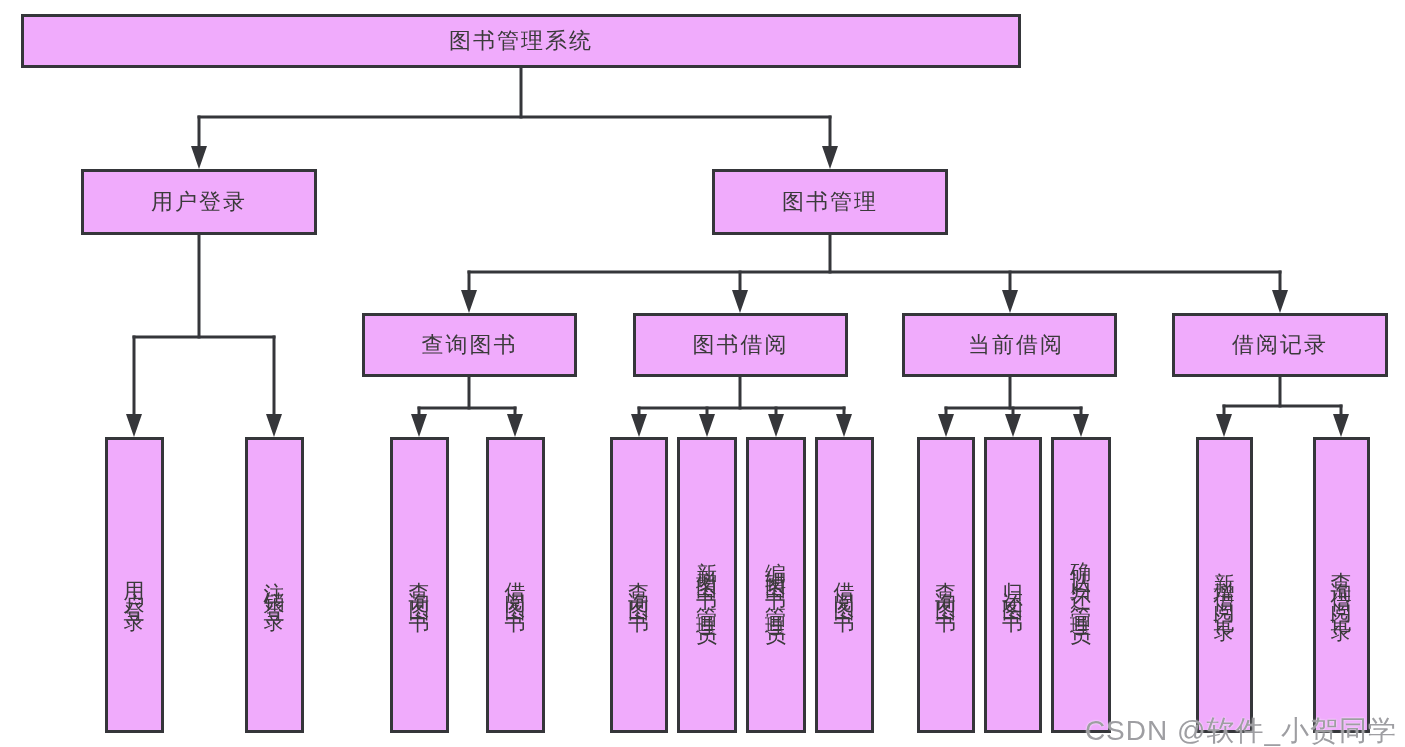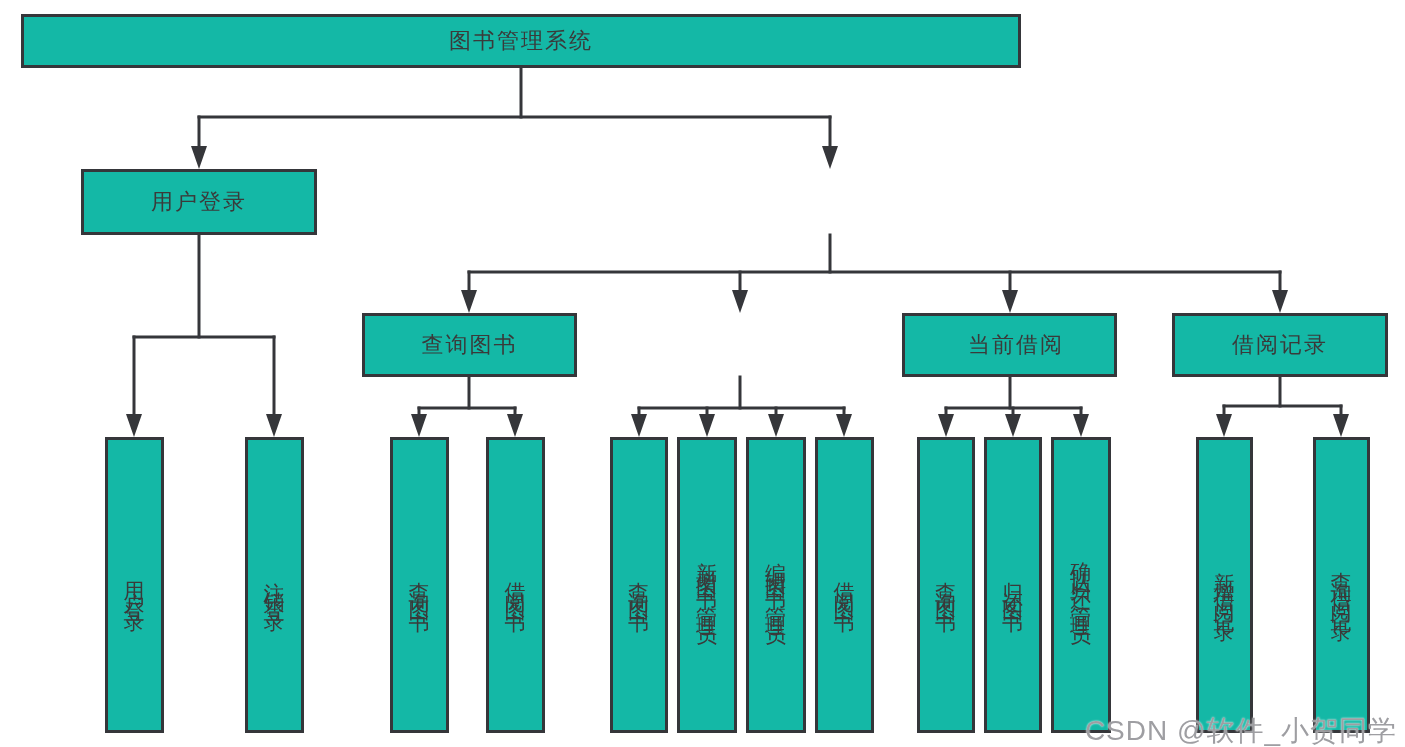--- a/index.html
+++ b/index.html
@@ -13,21 +13,21 @@
   }
   .connectors {
     position: absolute;
     left: 0; top: 0;
     width: 1405px; height: 747px;
   }
   .node {
     position: absolute;
     box-sizing: border-box;
     border: 3px solid #35363a;
-    background: #14b8a6;
+    background: #f0abfc;
     display: flex;
     align-items: center;
     justify-content: center;
     color: #3a3a3a;
   }
   .h-label {
     font-size: 22px;
     letter-spacing: 2px;
     white-space: nowrap;
   }
@@ -135,24 +135,30 @@
     </g>
   </svg>
 
   <div class="node" style="left:21px; top:14px; width:1000px; height:54px;">
     <span class="h-label">图书管理系统</span>
   </div>
 
   <div class="node" style="left:81px; top:169px; width:236px; height:66px;">
     <span class="h-label">用户登录</span>
   </div>
+  <div class="node" style="left:712px; top:169px; width:236px; height:66px;">
+    <span class="h-label">图书管理</span>
+  </div>
 
   <div class="node" style="left:362px; top:313px; width:215px; height:64px;">
     <span class="h-label">查询图书</span>
   </div>
+  <div class="node" style="left:633px; top:313px; width:215px; height:64px;">
+    <span class="h-label">图书借阅</span>
+  </div>
   <div class="node" style="left:902px; top:313px; width:215px; height:64px;padding-left:13px;">
     <span class="h-label">当前借阅</span>
   </div>
   <div class="node" style="left:1172px; top:313px; width:216px; height:64px;text-align:right;">
     <span class="h-label">借阅记录</span>
   </div>
 
   <div class="node" style="left:105px; top:437px; width:59px; height:296px;">
     <span class="v-label">用户登录</span>
   </div>

